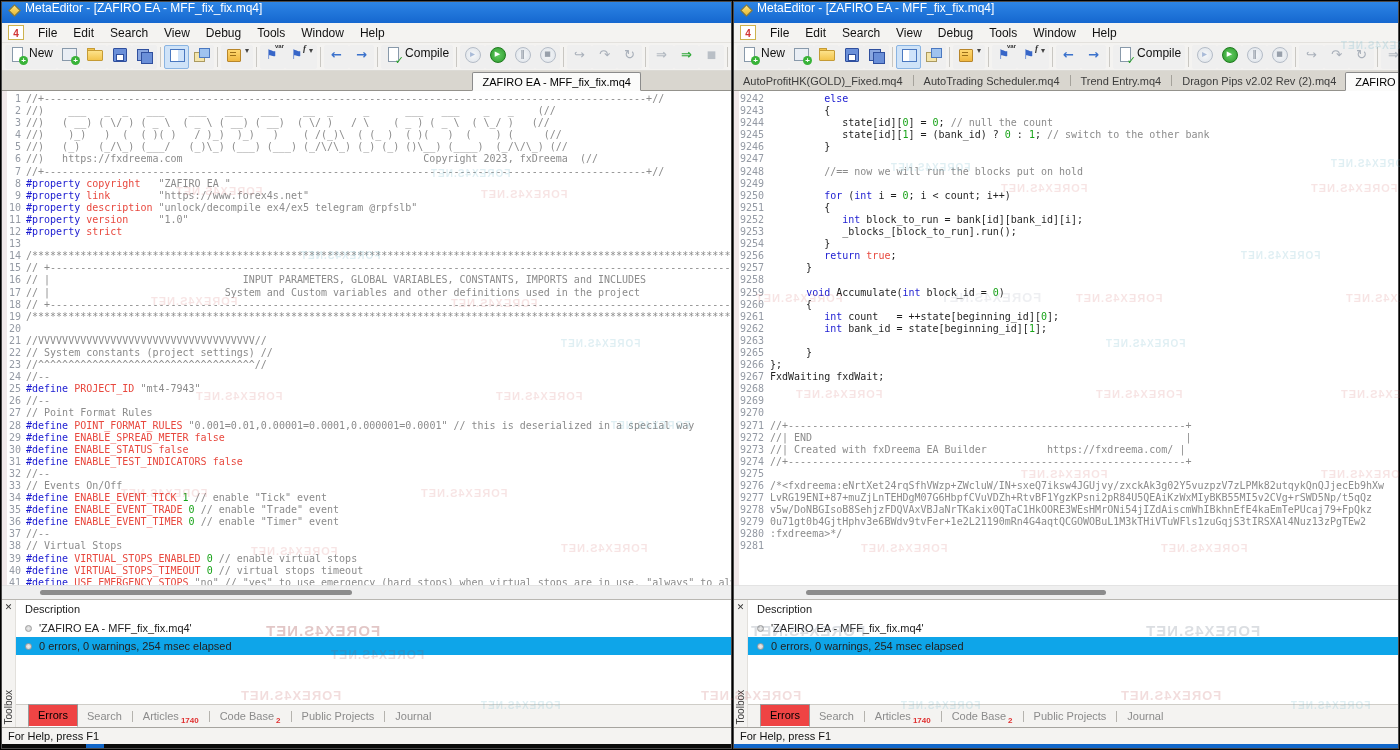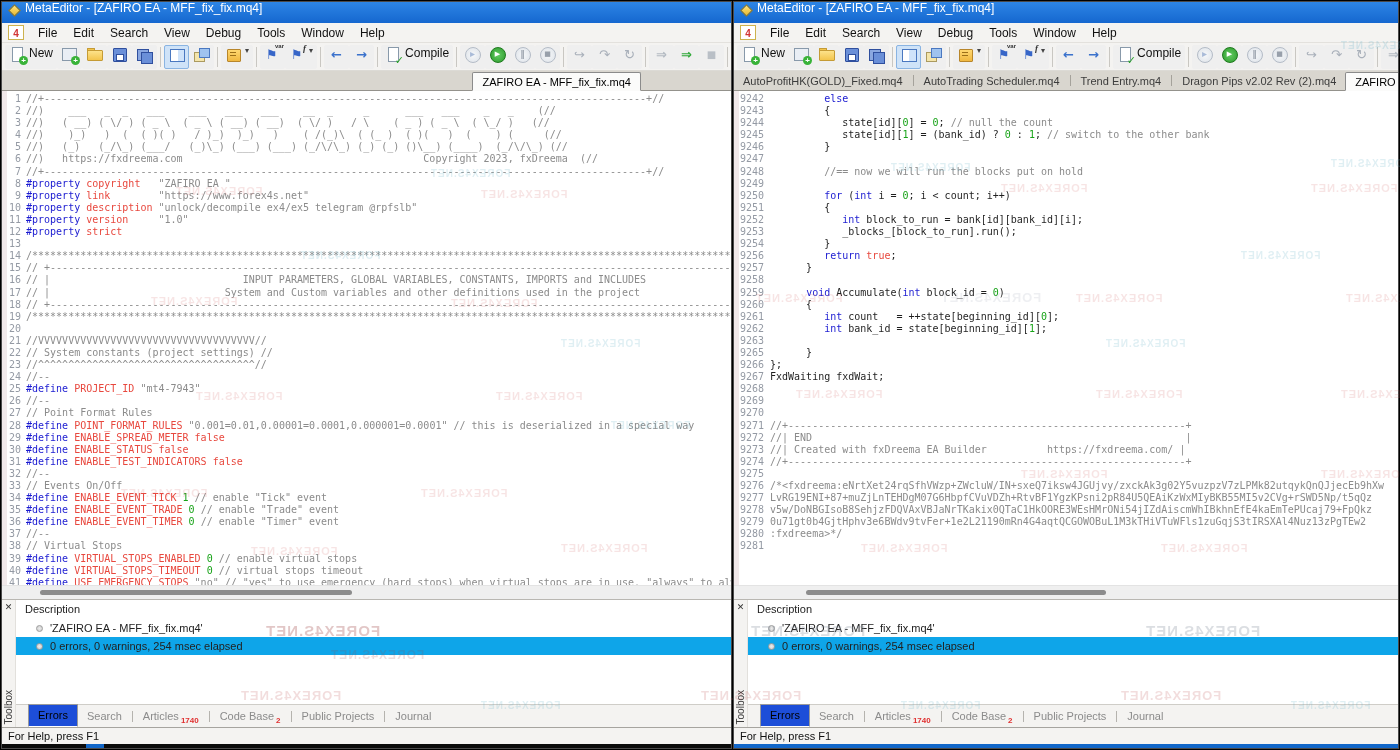--- a/index.html
+++ b/index.html
@@ -73,27 +73,27 @@
   .c{color:#8b8b8b}.k{color:#1b1bd1}.r{color:#e8483e}.n{color:#17a317}.p{color:#1f1f1f}
   .hscroll{height:14px;background:#efefef;border-top:1px solid #e3e3e3;position:relative;flex:none}
   .hthumb{position:absolute;top:4px;height:5px;background:#8c8c8c;border-radius:3px}
   
   .toolbox{height:128px;background:#fff;border-top:1px solid #b9b7b2;display:flex;flex:none}
   .tbx-side{width:14px;display:flex;flex-direction:column;align-items:center;background:#f4f3f1;border-right:1px solid #e2e0dc;flex:none}
   .tbx-x{font:9px/12px "Liberation Sans",sans-serif;color:#333;width:12px;text-align:center;margin:1px 0 2px}
   .tbx-vlabel{writing-mode:vertical-rl;transform:rotate(180deg);font:10px "Liberation Sans",sans-serif;color:#3c3c3c;margin-top:auto;margin-bottom:3px}
   .tbx-main{flex:1;display:flex;flex-direction:column;min-width:0}
   .tbx-head{font:11px/19px "Liberation Sans",sans-serif;color:#222;padding-left:9px;flex:none}
-  .tbx-row{height:18px;display:flex;align-items:center;gap:7px;padding-left:20px;font:11px "Liberation Sans",sans-serif;color:#222;flex:none;white-space:nowrap}
+  .tbx-row{height:18px;display:flex;align-items:center;gap:7px;padding-left:9px;font:11px "Liberation Sans",sans-serif;color:#222;flex:none;white-space:nowrap}
   .tbx-row.alt{background:#0ea5e9}
   .bullet{width:7px;height:7px;border-radius:50%;background:radial-gradient(#ececec,#c9c9c9);border:1px solid #9d9d9d;flex:none}
   .tbx-spacer{flex:1}
   .tbx-tabs{height:23px;display:flex;align-items:center;border-top:1px solid #cfcdc8;background:#f4f3f1;padding-left:12px;font:11px "Liberation Sans",sans-serif;flex:none;white-space:nowrap}
   .ttab{padding:0 9px;color:#8b8b8b;display:flex;align-items:center;height:22px}
-  .ttab.active{background:#1d4ed8;border:1px solid #9a9a9a;border-bottom:1px solid #fff;color:#000;margin-top:-2px;height:23px}
+  .ttab.active{background:#ef4444;border:1px solid #9a9a9a;border-bottom:1px solid #fff;color:#000;margin-top:-2px;height:23px}
   .badge{color:#e03030;font:bold 8px "Liberation Sans",sans-serif;margin-left:2px;position:relative;top:4px}
   .ttab-sep{width:1px;height:11px;background:#b5b3ae;margin:0 1px;flex:none}
   .statusbar{height:17px;background:#f4f3f1;border-top:1px solid #a6a49f;font:11px/16px "Liberation Sans",sans-serif;color:#111;padding-left:6px;flex:none;white-space:nowrap}
   .bottomstrip{flex:1;position:relative}
   .bs-left{background:#0b0b0b}
   .bs-right{background:#1166c8}
   .bs-chip{position:absolute;left:84px;top:0;bottom:0;width:18px;background:#1166c8}
   
   .wm-layer{position:absolute;inset:0;pointer-events:none;z-index:60}
   .wm{position:absolute;transform:scaleX(-1);font-weight:bold;font-family:"Liberation Sans",sans-serif;white-space:nowrap;letter-spacing:1px}

